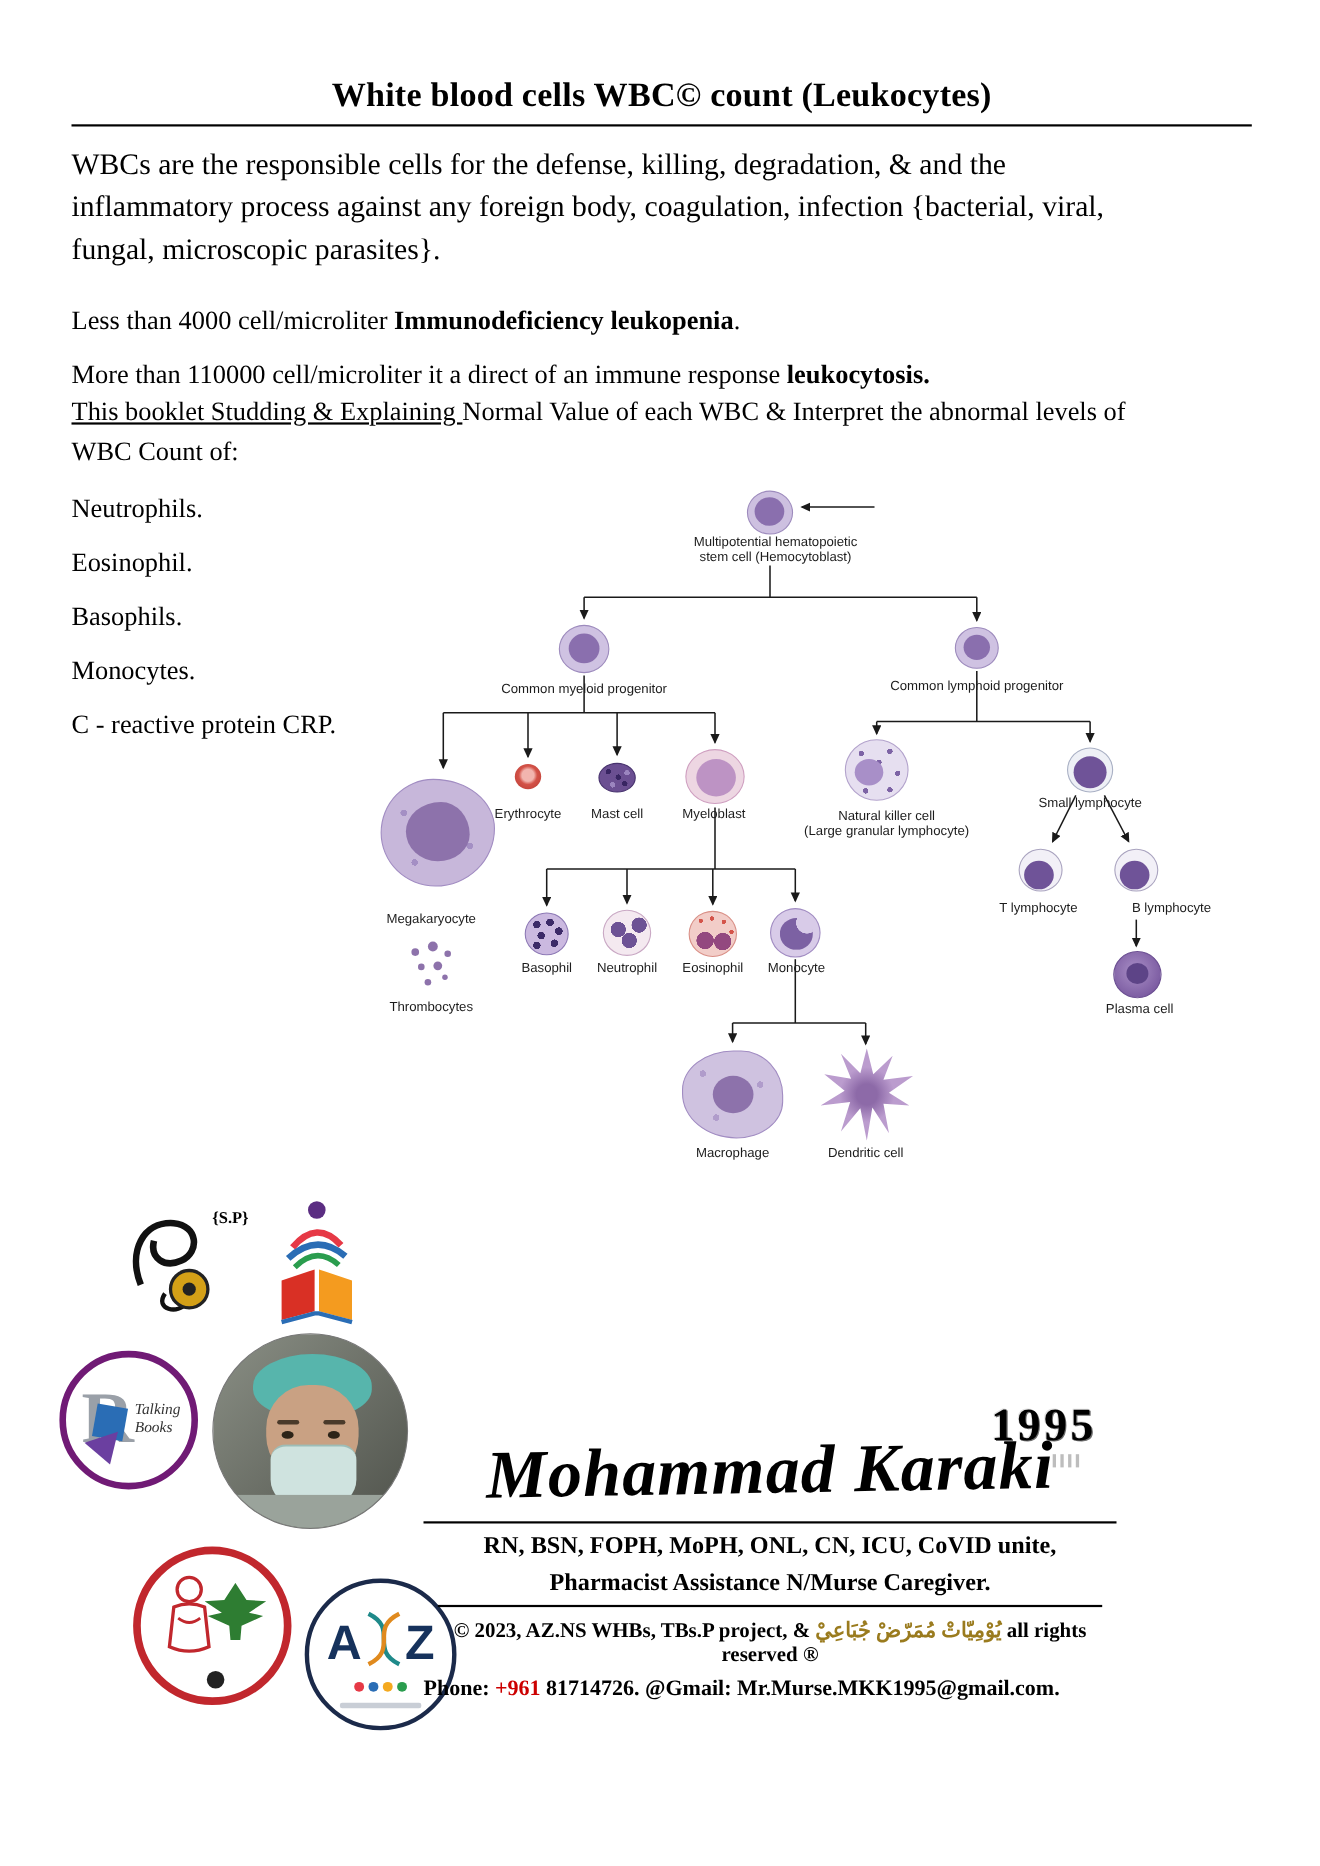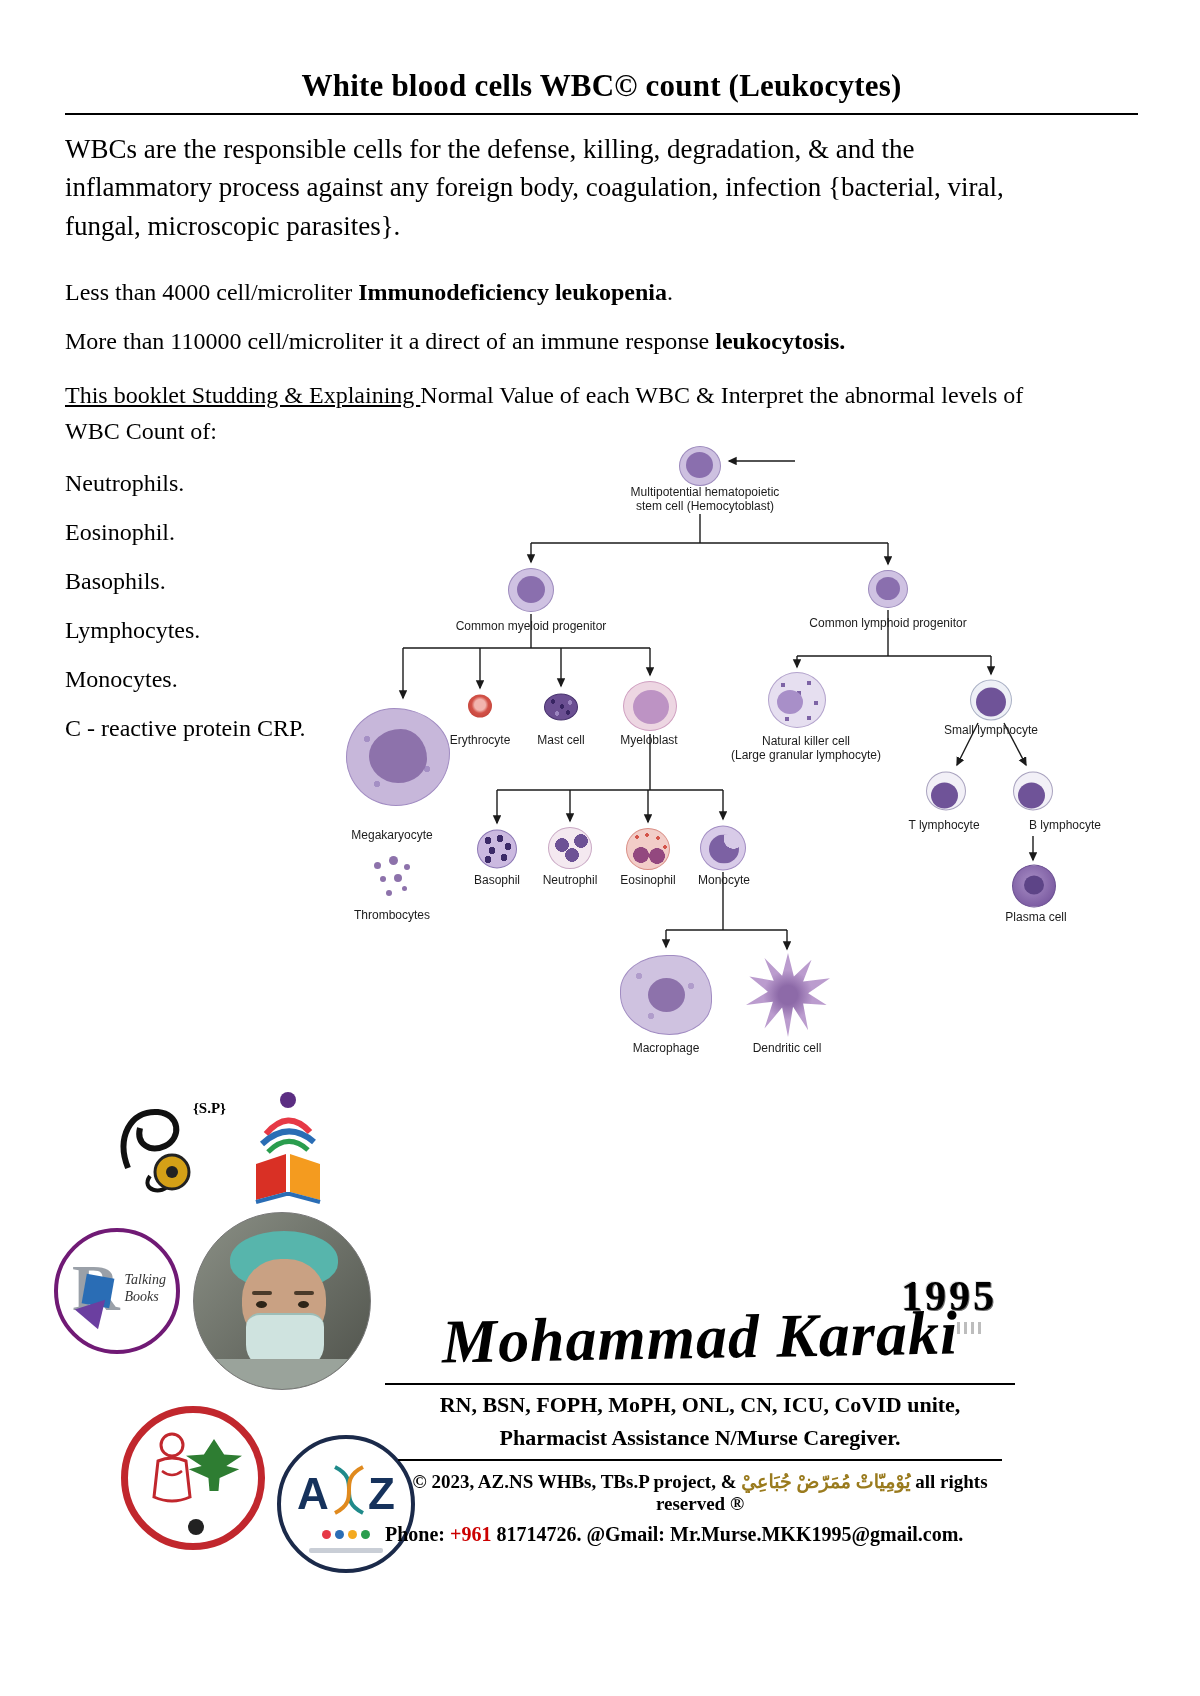--- a/index.html
+++ b/index.html
@@ -16,21 +16,21 @@
   .title { font-size:31px; font-weight:600; letter-spacing:.2px; }
 
   
   .intro { position:absolute; left:65px; top:130px; width:985px; }
   .p1 { font-size:27px; line-height:1.42; margin-bottom:32px; }
   .pline { font-size:24px; line-height:1.3; margin-top:18px; }
   .bold { font-weight:bold; }
   .bu { font-weight:bold; text-decoration:underline; }
   .ul { text-decoration:underline; }
   sup { font-size:14px; }
-  .booklet { font-size:24px; line-height:1.5; margin-top:20px; width:990px; }
+  .booklet { font-size:24px; line-height:1.5; width:990px; }
   .wbc-list { list-style:none; margin-top:6px; }
   .wbc-list li { font-size:24px; margin-top:19px; line-height:30px; }
 
   
   .diagram { position:absolute; inset:0; pointer-events:none; }
   .wires { position:absolute; left:0; top:0; }
   .dlabel { position:absolute; transform:translateX(-50%);
             font-family:"Liberation Sans", sans-serif; font-size:12px; line-height:1.18;
             color:#1c1c1c; text-align:center; white-space:pre-line; }
   .cell { position:absolute; transform:translate(-50%,-50%); border-radius:50%; }
@@ -120,21 +120,21 @@
             clip-path: polygon(50% 0%,57% 28%,78% 8%,68% 34%,100% 30%,74% 48%,96% 62%,68% 60%,
                                74% 92%,56% 64%,50% 100%,43% 65%,22% 90%,32% 58%,0% 62%,26% 46%,
                                4% 28%,33% 33%,22% 6%,43% 27%); }
 
   
   .sp-logo { position:absolute; left:110px; top:1098px; width:122px; height:104px; }
   .sp-tag { position:absolute; right:6px; top:2px; font-size:15px; font-weight:bold; }
   .figure-book-logo { position:absolute; left:238px; top:1086px; width:100px; height:122px; }
 
   .tb-logo { position:absolute; left:54px; top:1228px; width:126px; height:126px;
-             border-radius:50%; background:#fff; border:4px solid #701a75; overflow:hidden; }
+             border-radius:50%; background:#fff; border:6px solid #701a75; overflow:hidden; }
   .tb-r { position:absolute; left:14px; top:18px; font-size:66px; font-weight:bold; color:#9aa0a8; }
   .tb-blue { position:absolute; left:26px; top:44px; width:28px; height:30px; background:#2a6db5; transform:rotate(10deg); }
   .tb-purple { position:absolute; left:20px; top:72px; width:0; height:0;
                border-left:16px solid transparent; border-right:16px solid transparent; border-top:26px solid #6b3fa0;
                transform:rotate(-18deg); }
   .tb-text { position:absolute; right:10px; top:40px; font-style:italic; font-size:14px; line-height:1.2; color:#333; text-align:left; }
 
   .author-photo { position:absolute; left:193px; top:1212px; width:178px; height:178px; border-radius:50%;
                   overflow:hidden; background:linear-gradient(135deg,#8a8f85,#4f524b); border:1px solid #777; }
   .ap-cap { position:absolute; left:36px; top:18px; width:108px; height:58px; background:#57b5ac; border-radius:50% 50% 45% 45%; }
@@ -191,21 +191,20 @@
     <p class="pline"><span>Less than 4000 cell/microliter </span><span class="bold">Immunodeficiency leukopenia</span><span>.</span></p>
 
     <p class="pline"><span>More than 110000 cell/microliter it a direct of an immune response </span><span class="bold">leukocytosis.</span></p>
 
     <p class="booklet"><span class="ul">This booklet Studding &amp; Explaining </span><span>Normal Value of each WBC &amp; Interpret the abnormal levels of WBC Count of:</span></p>
 
     <ul class="wbc-list">
       <li>Neutrophils.</li>
       <li>Eosinophil.</li>
       <li>Basophils.</li>
-      <li>Lymphocytes.</li>
       <li>Monocytes.</li>
       <li>C - reactive protein CRP.</li>
     </ul>
   </div>
 
   <div class="diagram">
 
     <svg class="wires" width="1200" height="1696">
       <defs>
         <marker id="ah" markerWidth="7" markerHeight="7" refX="5.5" refY="3" orient="auto">

